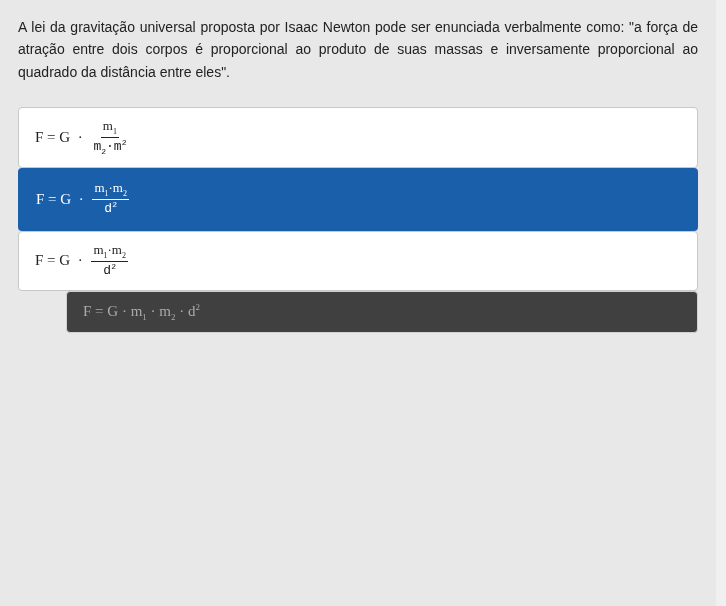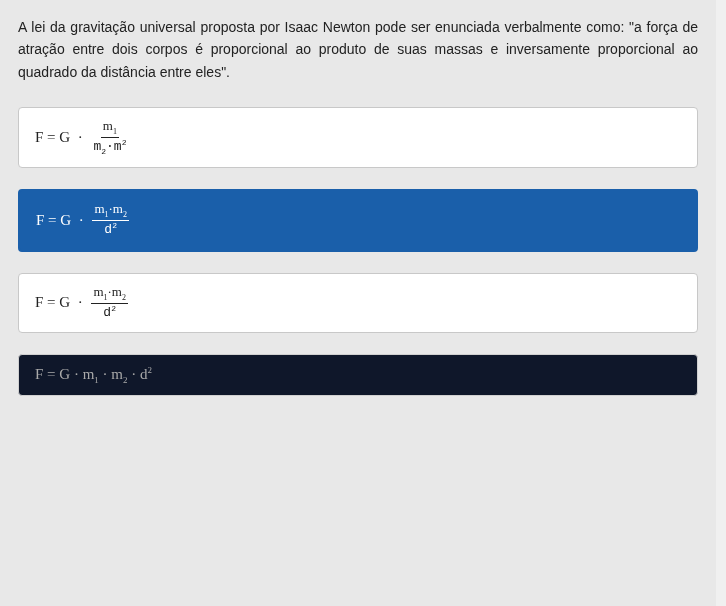--- a/index.html
+++ b/index.html
@@ -34,21 +34,21 @@
       text-align: justify;
     }
 
     .text-block p {
       margin-bottom: 0;
     }
 
     .options-container {
       display: flex;
       flex-direction: column;
-      gap: 21px;
+      gap: 0;
       margin-top: 10px;
     }
 
     .option-box {
       background: #ffffff;
       border: 1.5px solid #c8c8c8;
       border-radius: 4px;
       padding: 10px 16px;
       display: flex;
       align-items: center;
@@ -58,22 +58,23 @@
     .option-box.selected {
       background: #1a5faa;
       border: 2px solid #1a5faa;
     }
 
     .option-box.selected .formula-text {
       color: #ffffff;
     }
 
     .option-box.disabled {
-      background: #0f172a;
+      background: #404040;
       border: 1.5px solid #d0d0d0;
+      margin-left: 48px;
     }
 
     .option-box.disabled .formula-text {
       color: #aaaaaa;
     }
 
     .formula-text {
       font-size: 15px;
       color: #222;
       font-family: 'Times New Roman', Times, serif;

